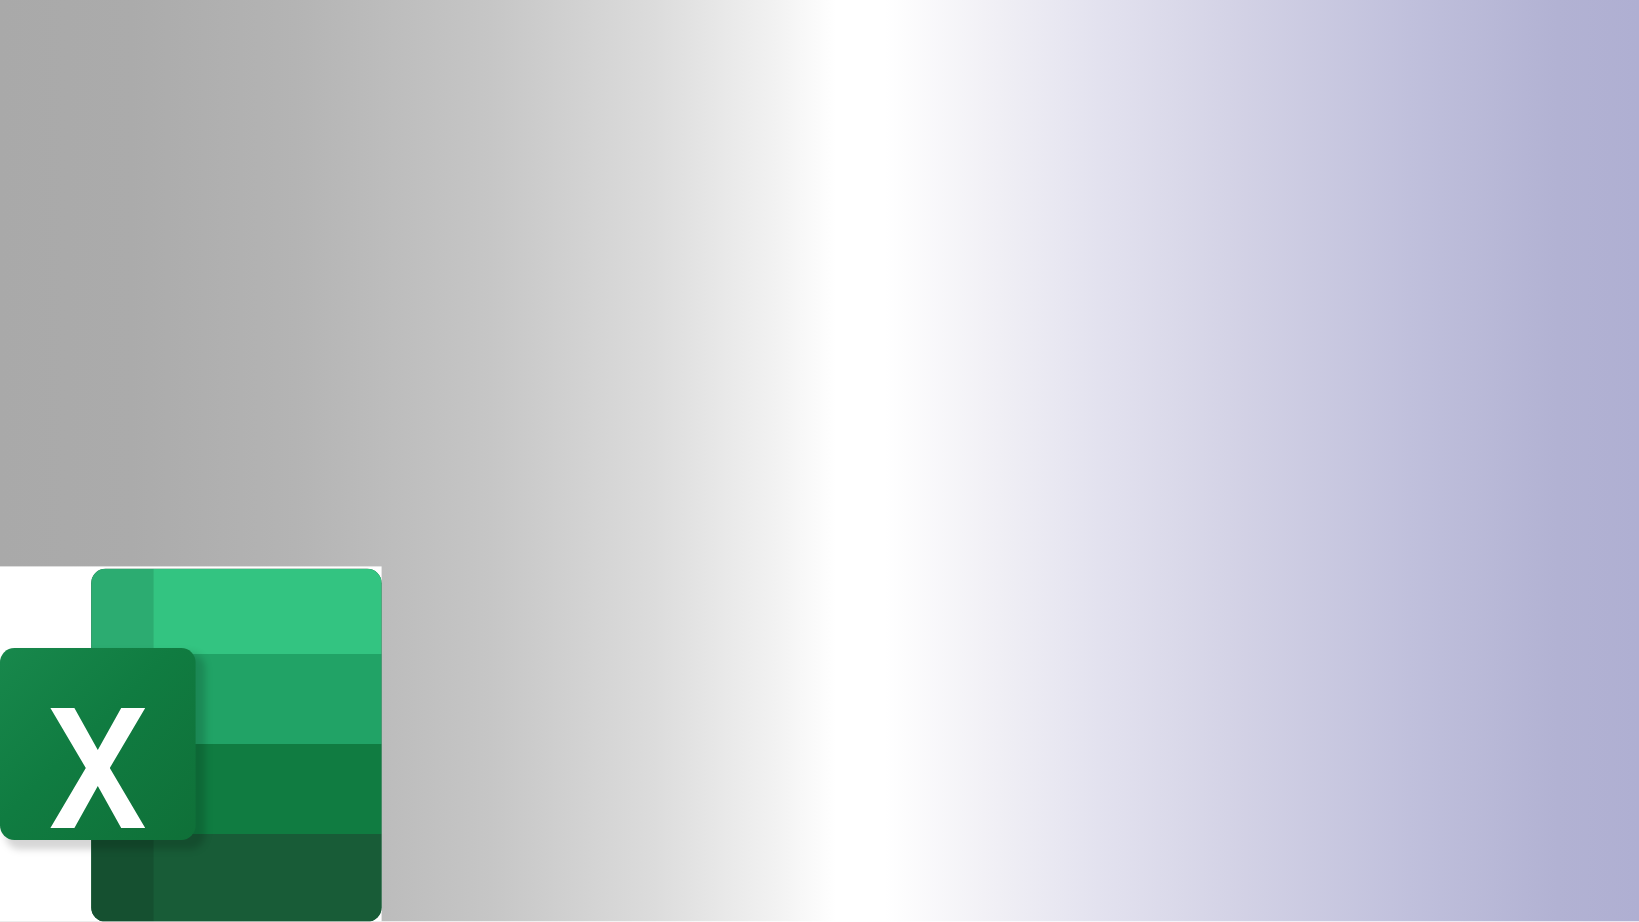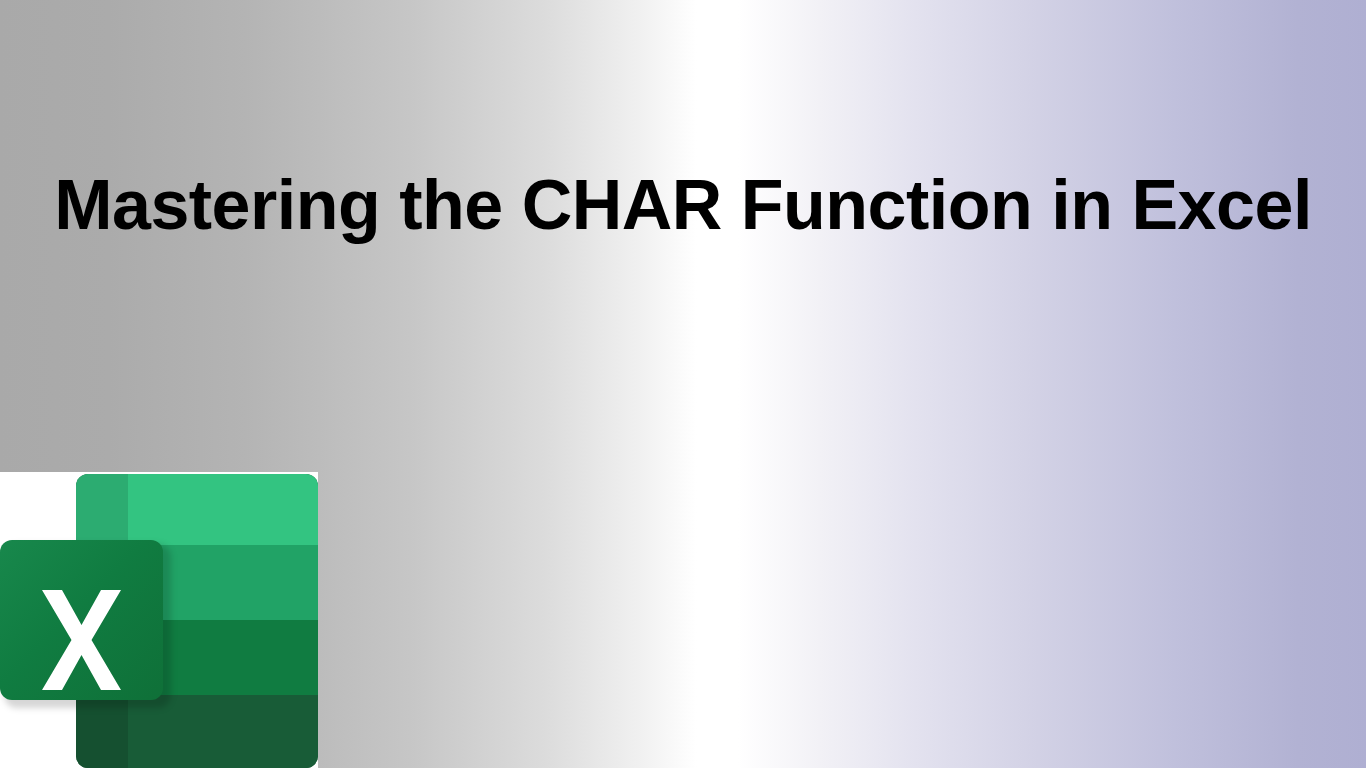--- a/index.html
+++ b/index.html
@@ -136,21 +136,20 @@
     height: 160px;
   }
 </style>
 </head>
 <body>
 
 <div id="stage">
 
   <div id="bg"></div>
 
-  <h1 id="title">Mastering the CHAR Function in Excel</h1>
 
   <div id="logo">
 
     <div class="logo-backdrop"></div>
 
     <div class="logo-sheet">
       <div class="band band-1"></div>
       <div class="band band-2"></div>
       <div class="band band-3"></div>
       <div class="band band-4"></div>

